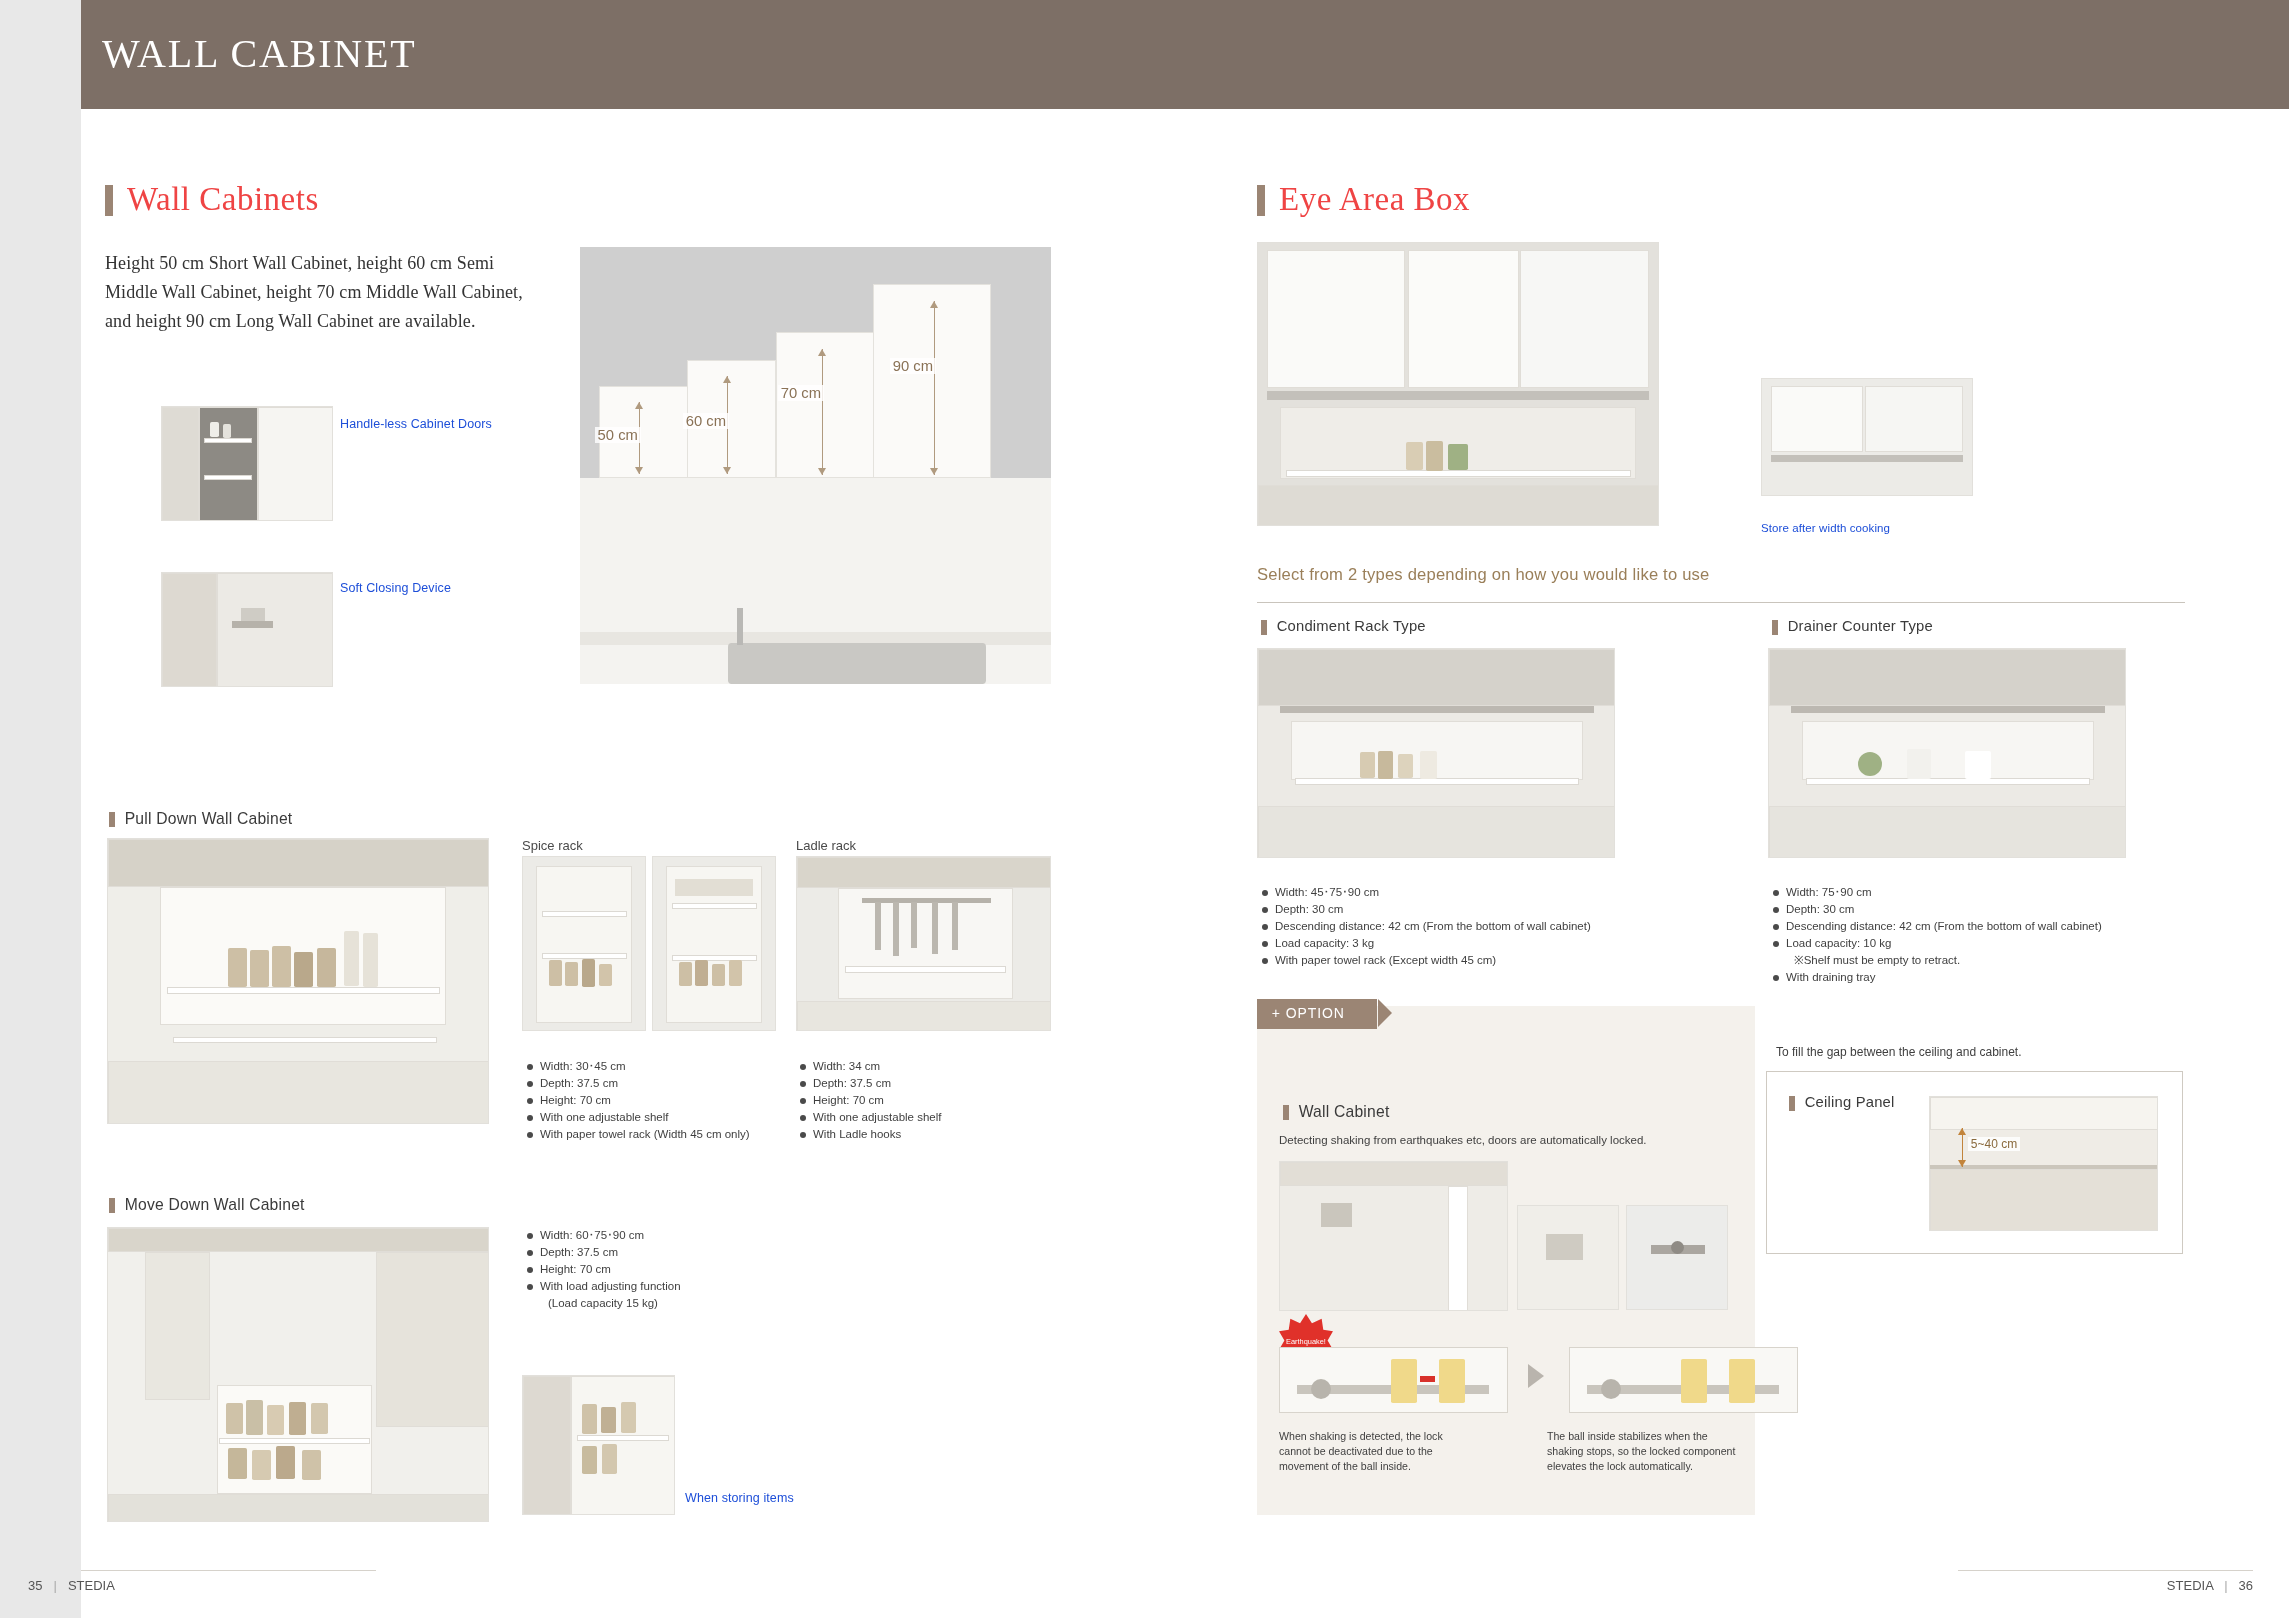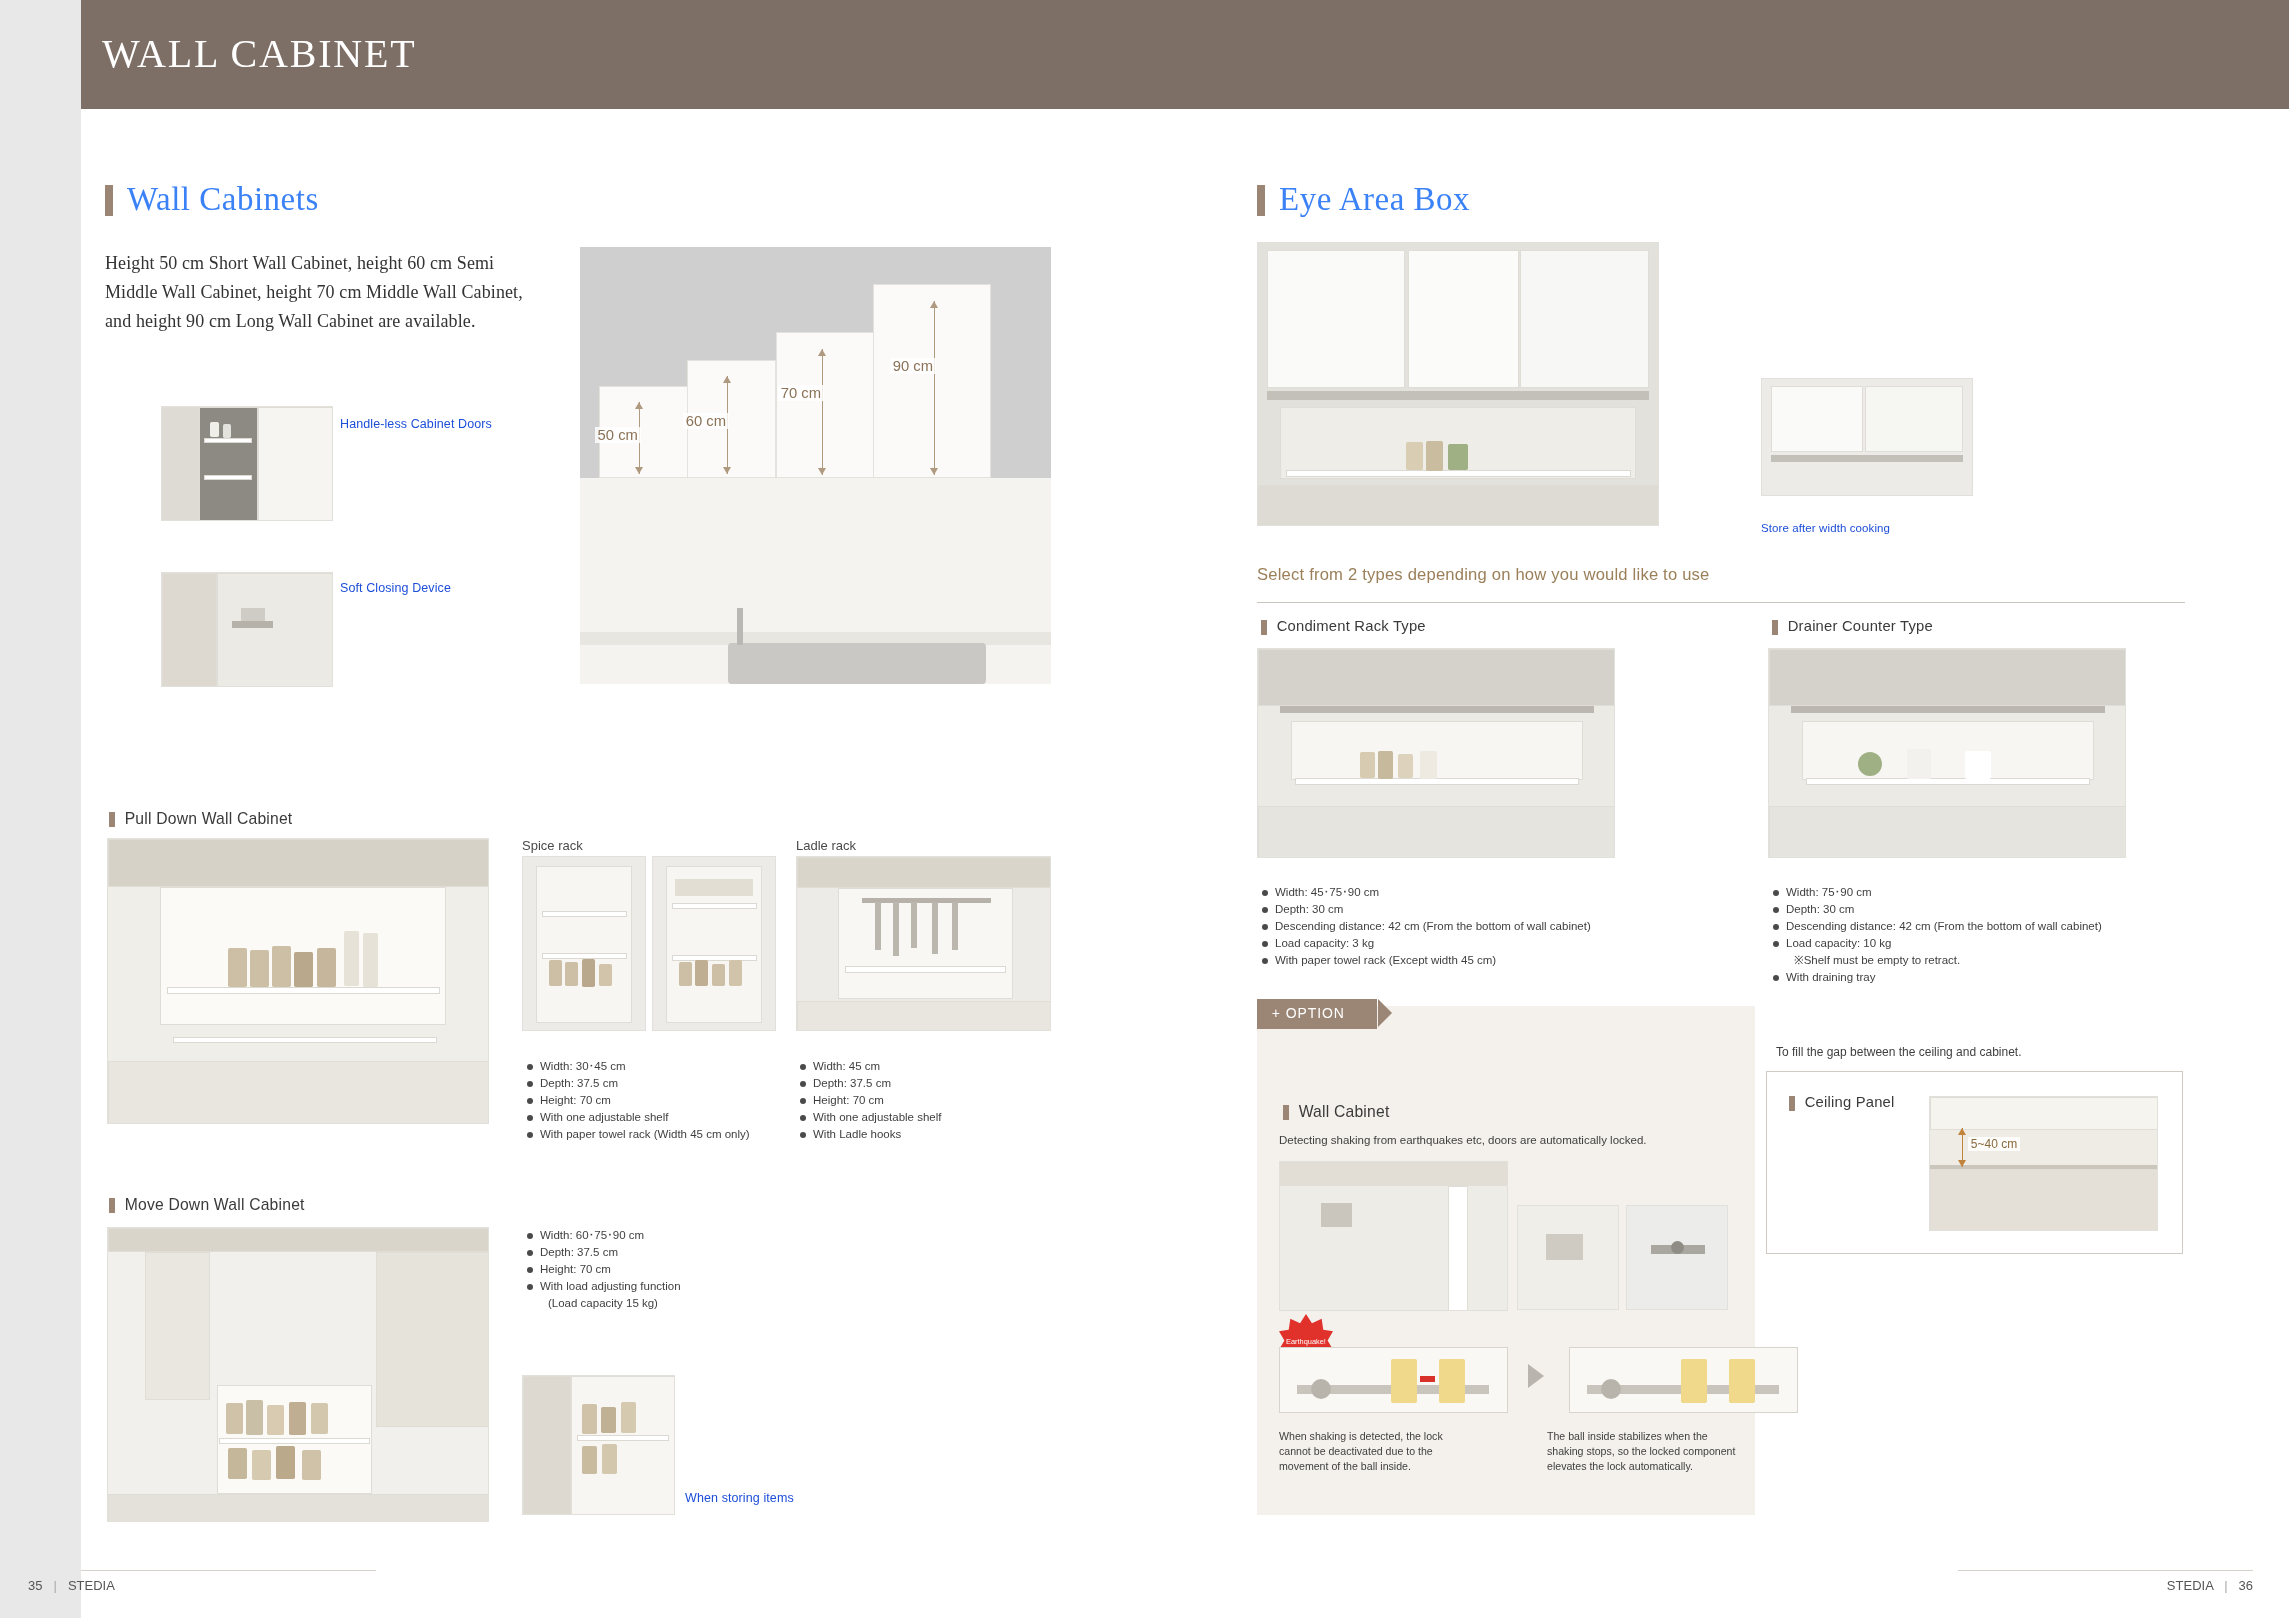--- a/index.html
+++ b/index.html
@@ -33,21 +33,21 @@
   
   .spine {
     position: absolute; left: 1144px; top: 109px; width: 1.8px; height: 1440px;
     background: #ffffff;
   }
 
   
   .h2 {
     position: absolute;
     font-family: "Liberation Serif", serif;
-    font-size: 33px; color: #3b82f6; letter-spacing: 0.5px;
+    font-size: 33px; color: #ef4444; letter-spacing: 0.5px;
     padding-left: 22px;
   }
   .h2:before {
     content: ""; position: absolute; left: 0; top: 3.7px;
     width: 8.3px; height: 31px; background: #9b8574;
   }
   .h3 {
     position: absolute;
     font-size: 15.7px; color: #3a3a3a; padding-left: 15.7px; letter-spacing: 0.2px; text-align: right;
   }
@@ -267,21 +267,21 @@
 
   <div class="spec" style="left:526px; top:1058px; width:277px;">
     <div class="bullet">Width: 30･45 cm</div>
     <div class="bullet">Depth: 37.5 cm</div>
     <div class="bullet">Height: 70 cm</div>
     <div class="bullet">With one adjustable shelf</div>
     <div class="bullet">With paper towel rack (Width 45 cm only)</div>
   </div>
 
   <div class="spec" style="left:799px; top:1058px; width:258px;">
-    <div class="bullet">Width: 45 cm</div>
+    <div class="bullet">Width: 34 cm</div>
     <div class="bullet">Depth: 37.5 cm</div>
     <div class="bullet">Height: 70 cm</div>
     <div class="bullet">With one adjustable shelf</div>
     <div class="bullet">With Ladle hooks</div>
   </div>
 
   <div class="h3" style="left:109px; top:1196px;">Move Down Wall Cabinet</div>
 
   <div class="imgbox" style="left:107px; top:1227px; width:382px; height:295px; background:#f1f0ec;">
     <div class="panel" style="left:0; top:0; width:382px; height:24px; background:#d9d5cb;"></div>

